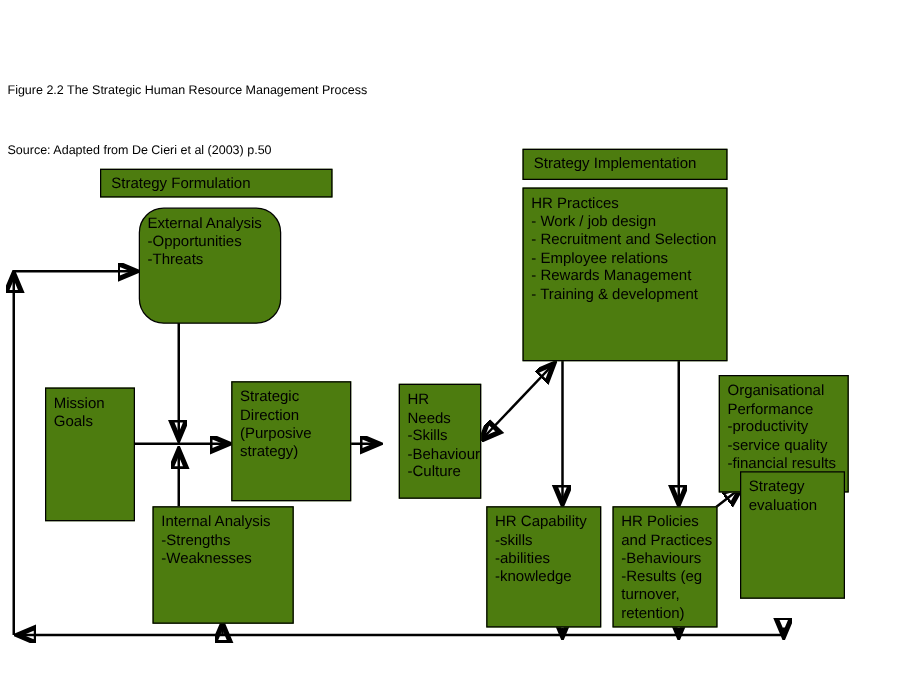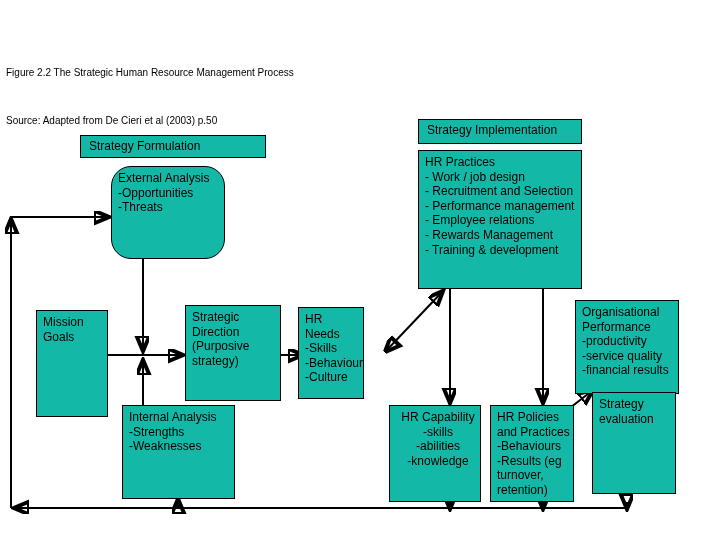--- a/index.html
+++ b/index.html
@@ -25,21 +25,21 @@
     line-height: 16px;
     white-space: pre;
     color: #000;
   }
   .caption div { white-space: pre; }
 
   .box {
     position: absolute;
     box-sizing: border-box;
     border: 1px solid #000000;
-    background: #14b8a6;
+    background: #4d7c0f;
     font-size: 12px;
     line-height: 14.6px;
     padding: 4px 0 0 6px;
     color: #000;
     z-index: 5;
   }
   .box .line { white-space: pre; }
 
   .banner {
     padding-top: 3px;
@@ -125,53 +125,52 @@
   <div class="box" style="left:111px; top:166px; width:114px; height:93px;border-radius:20px;">
     <div class="line">External Analysis</div>
     <div class="line">-Opportunities</div>
     <div class="line">-Threats</div>
   </div>
 
   <div class="box" style="left:418px; top:150px; width:164px; height:139px;">
     <div class="line">HR Practices</div>
     <div class="line">- Work / job design</div>
     <div class="line">- Recruitment and Selection</div>
-    <div class="line">- Performance management</div>
     <div class="line">- Employee relations</div>
     <div class="line">- Rewards Management</div>
     <div class="line">- Training &amp; development</div>
   </div>
 
   <div class="box" style="left:36px; top:310px; width:72px; height:107px;">
     <div class="line">Mission</div>
     <div class="line">Goals</div>
   </div>
 
   <div class="box" style="left:185px; top:305px; width:96px; height:96px;">
     <div class="line">Strategic</div>
     <div class="line">Direction</div>
     <div class="line">(Purposive</div>
     <div class="line">strategy)</div>
   </div>
 
-  <div class="box" style="left:298px; top:307px; width:66px; height:92px;">
+  <div class="box" style="left:319px; top:307px; width:66px; height:92px;">
     <div class="line">HR</div>
     <div class="line">Needs</div>
     <div class="line">-Skills</div>
     <div class="line">-Behaviour</div>
     <div class="line">-Culture</div>
   </div>
 
   <div class="box" style="left:122px; top:405px; width:113px; height:94px;">
     <div class="line">Internal Analysis</div>
     <div class="line">-Strengths</div>
     <div class="line">-Weaknesses</div>
   </div>
 
-  <div class="box" style="left:389px; top:405px; width:92px; height:97px;text-align:center;">
+  <div class="box" style="left:389px; top:405px; width:92px; height:97px;">
     <div class="line">HR Capability</div>
     <div class="line">-skills</div>
     <div class="line">-abilities</div>
     <div class="line">-knowledge</div>
   </div>
 
   <div class="box" style="left:490px; top:405px; width:84px; height:97px;">
     <div class="line">HR Policies</div>
     <div class="line">and Practices</div>
     <div class="line">-Behaviours</div>
@@ -181,18 +180,18 @@
   </div>
 
   <div class="box" style="left:575px; top:300px; width:104px; height:94px;">
     <div class="line">Organisational</div>
     <div class="line">Performance</div>
     <div class="line">-productivity</div>
     <div class="line">-service quality</div>
     <div class="line">-financial results</div>
   </div>
 
-  <div class="box" style="left:592px; top:392px; width:84px; height:102px;">
+  <div class="box" style="left:592px; top:377px; width:84px; height:102px;">
     <div class="line">Strategy</div>
     <div class="line">evaluation</div>
   </div>
 
 </div>
 
 </body></html>

